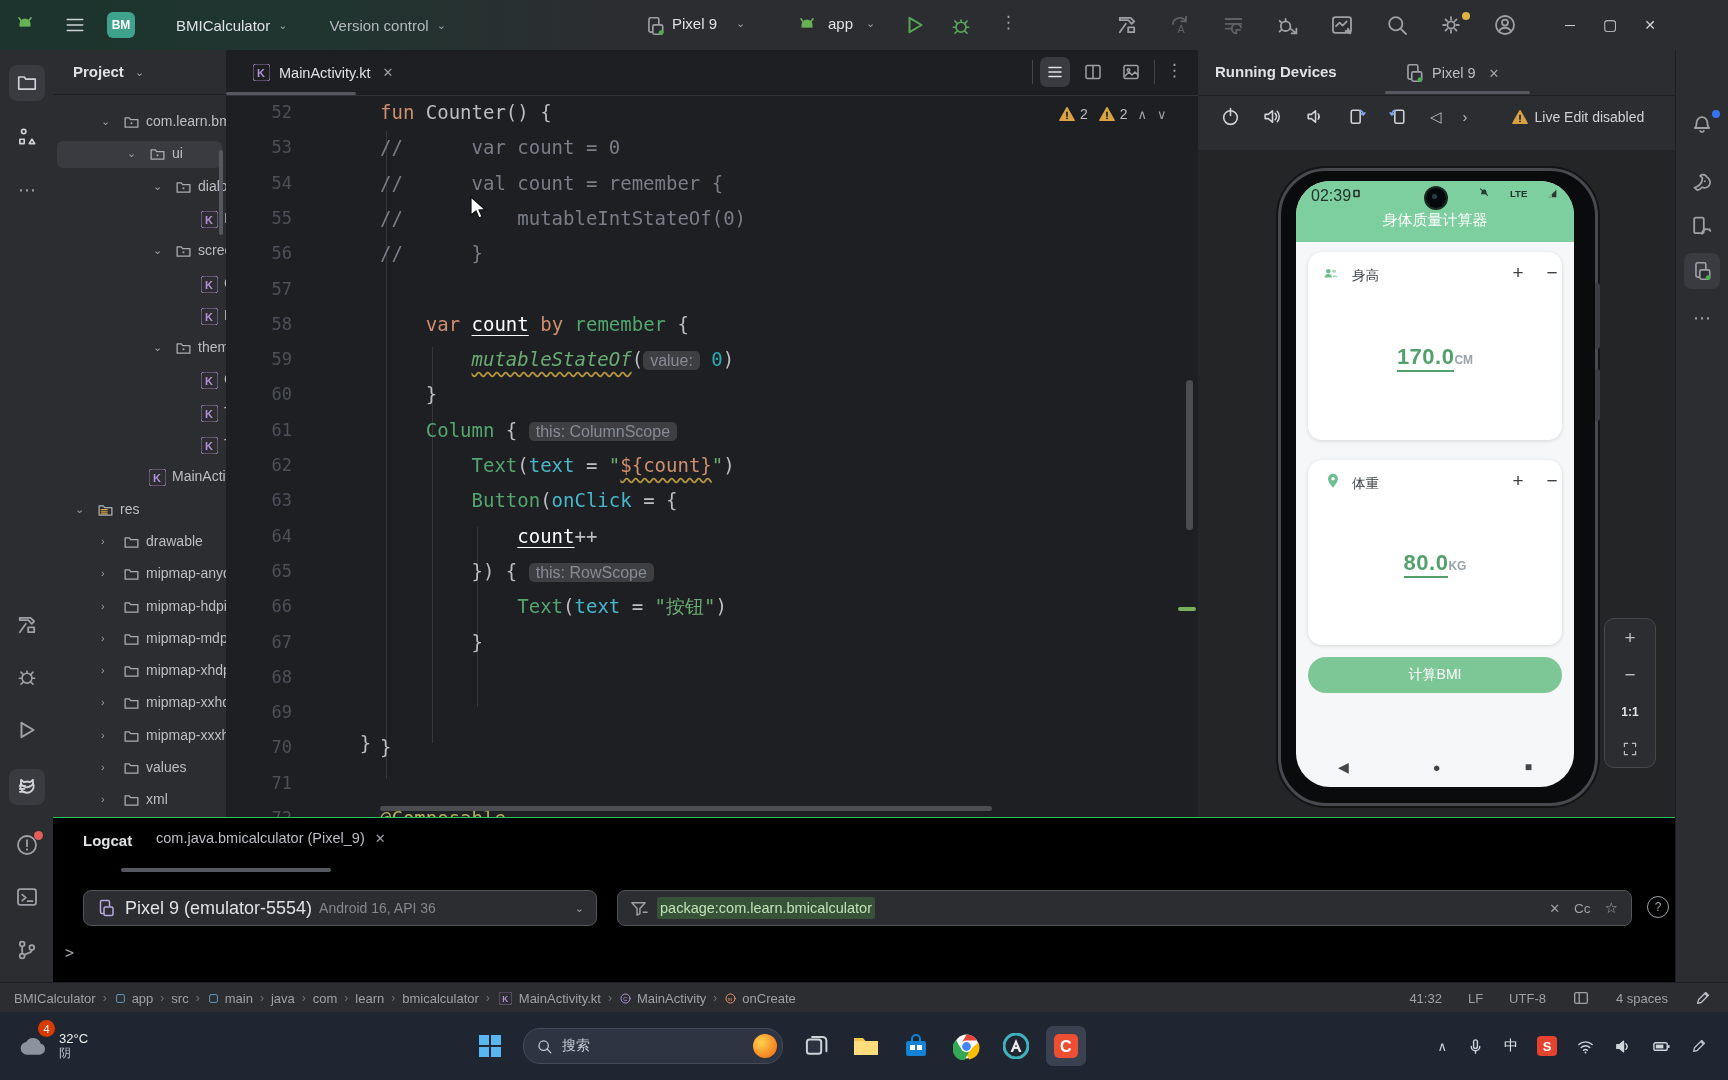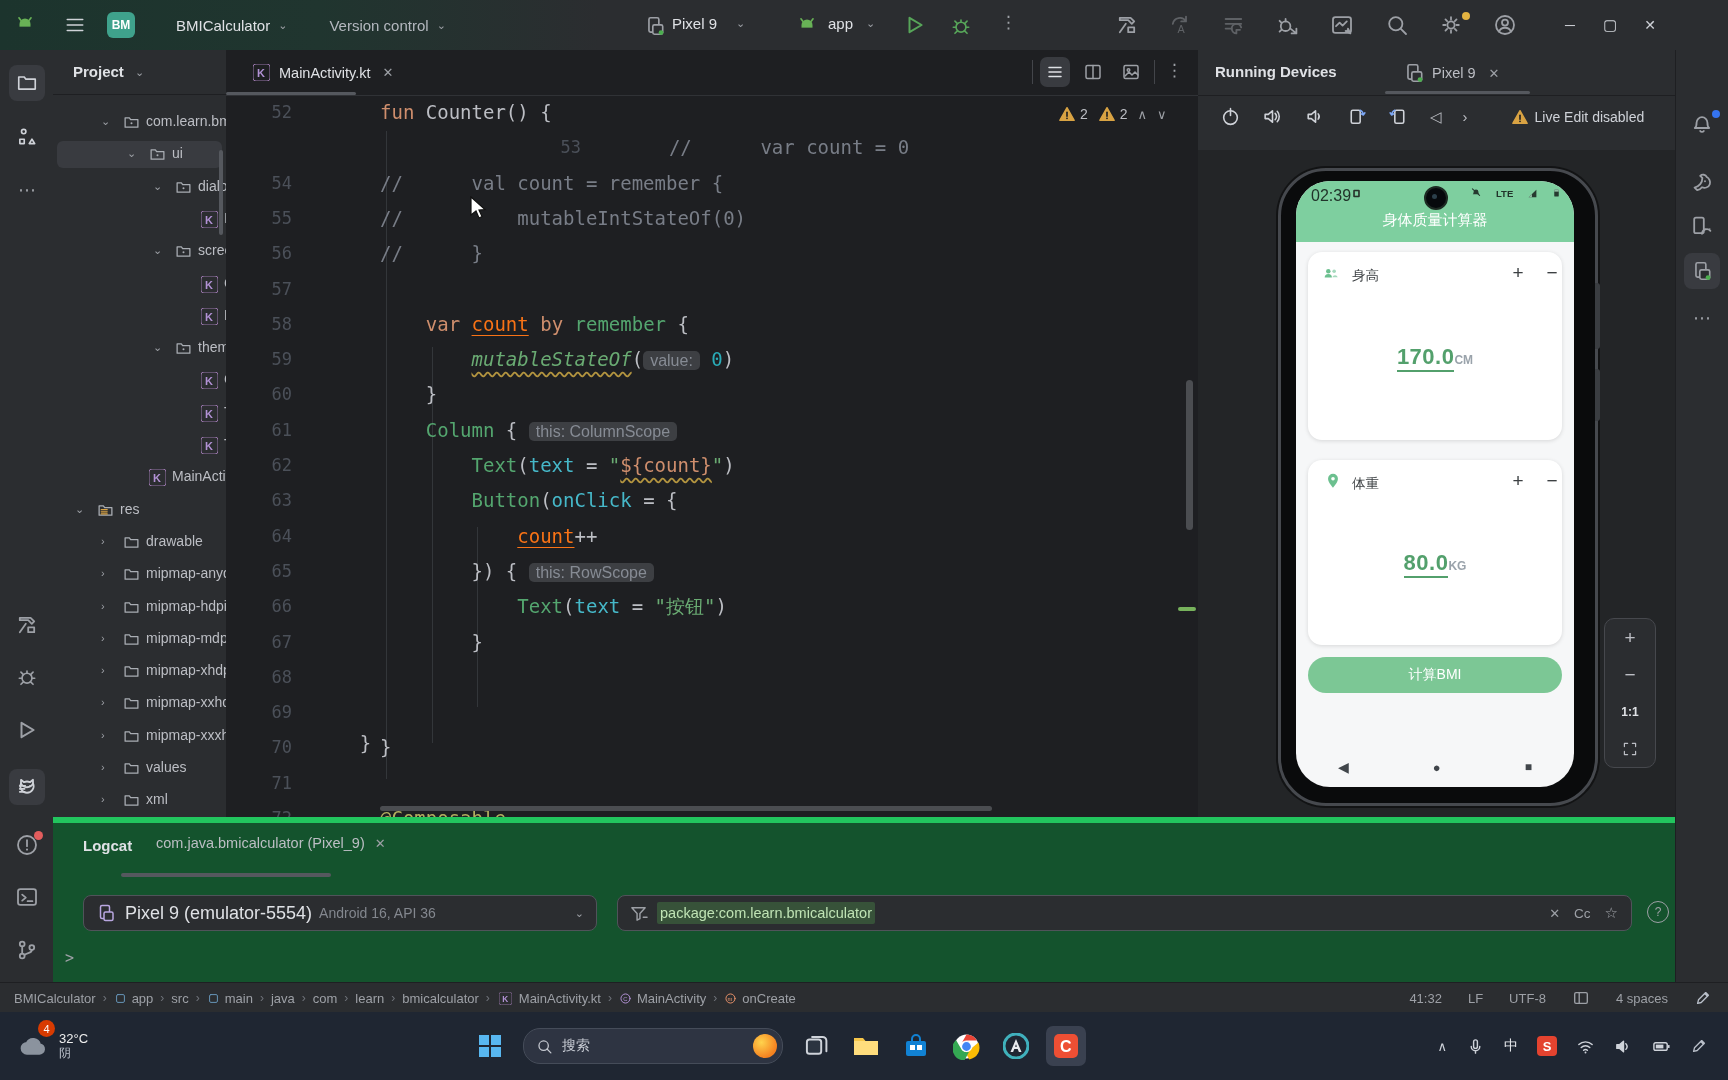--- a/index.html
+++ b/index.html
@@ -29,21 +29,21 @@
   
   #editor{left:226px;top:50px;width:972px;height:767px;background:#1e1f22;overflow:hidden;}
   #tabbar{position:absolute;left:0;top:0;width:972px;height:45px;border-bottom:1px solid #303236;}
   #codewrap{position:absolute;left:0;top:45px;width:972px;height:722px;overflow:hidden;
     font-family:"DejaVu Sans Mono","Liberation Mono",monospace;font-size:19px;}
   .cl{position:absolute;left:0;height:36px;line-height:36px;white-space:pre;display:flex;}
   .gut{width:66px;text-align:right;color:#4b5059;flex:0 0 66px;font-size:17px;}
   .ctext{padding-left:88px;}
   .tk-kw{color:#cf8e6d}.tk-cm{color:#787d87}.tk-st{color:#6aab73}.tk-fn{color:#54a66f}
   .tk-nm{color:#2aacb8}.tk-pa{color:#46b8c9}.tk-tx{color:#bcbec4}
-  .tk-un{color:#f97316;text-decoration:underline;text-underline-offset:4px}
+  .tk-un{color:#ffffff;text-decoration:underline;text-underline-offset:4px}
   .tk-fi{color:#6aab73;font-style:italic;text-decoration:underline wavy #b3943f;text-underline-offset:5px}
   .tk-tp{color:#cf8e6d;text-decoration:underline wavy #b3943f;text-underline-offset:5px}
   .tk-an{color:#b3ae60}
   .tk-hi{background:#3d3f43;color:#868b94;border-radius:5px;padding:1px 7px;
          font-family:"Liberation Sans",sans-serif;font-size:16px;line-height:22px;align-self:center;}
   .iguide{position:absolute;width:1px;background:#33363a;}
   
   #rdpanel{left:1198px;top:50px;width:477px;height:767px;background:#2b2d30;border-right:1px solid #1e1f22;}
   #rdview{position:absolute;left:0;top:100px;width:477px;height:667px;background:#232527;}
   #phone{position:absolute;left:80px;top:18px;width:314px;height:632px;background:#0a0b0c;
@@ -51,21 +51,21 @@
   #screen{position:absolute;left:15px;top:10px;width:278px;height:606px;border-radius:34px;overflow:hidden;background:#f6f7f8;}
   .card{position:absolute;left:12px;width:254px;background:#fff;border-radius:14px;box-shadow:0 1px 4px rgba(0,0,0,.13);}
   .cardlbl{font-size:13.5px;color:#3c4043;}
   .pm{position:absolute;top:10px;width:22px;height:22px;display:flex;align-items:center;justify-content:center;
       font-size:19px;color:#3c4043;}
   .bigval{font-size:22px;font-weight:bold;letter-spacing:.5px;border-bottom:2px solid;}
   .unit{font-size:12px;color:#9aa3ab;font-weight:bold;}
   
   #rightstripe{left:1675px;top:50px;width:53px;height:932px;background:#2b2d30;border-left:1px solid #1e1f22;}
   
-  #logcat{left:53px;top:817px;width:1622px;height:165px;background:#14532d;border-top:6px solid #22c55e;}
+  #logcat{left:53px;top:817px;width:1622px;height:165px;background:#000000;border-top:1px solid #22c55e;}
   .inputbox{position:absolute;height:34px;background:#2b2d30;border:1px solid #50535a;border-radius:8px;display:flex;align-items:center;}
   
   #statusbar{left:0;top:982px;width:1728px;height:30px;background:#2b2d30;border-top:1px solid #1e1f22;
              display:flex;align-items:center;color:#9da0a6;font-size:13px;}
   .crumb{display:flex;align-items:center;gap:5px;}
   .csep{color:#6f737a;margin:0 7px;font-size:12px;}
   
   #taskbar{left:0;top:1012px;width:1728px;height:68px;background:#1f2632;display:flex;align-items:center;}
   .tkicon{width:40px;height:40px;display:flex;align-items:center;justify-content:center;border-radius:7px;margin:0 5px;}
   .scrollthumb{position:absolute;background:#55585e;border-radius:3px;}
@@ -585,21 +585,21 @@
       <span style="color:#9da0a6;font-size:13px">∧</span>
       <span style="color:#9da0a6;font-size:13px">∨</span>
     </div>
 
     <div id="codewrap">
       <div class="iguide" style="left:160px;top:36px;height:648px"></div>
       <div class="iguide" style="left:206px;top:252px;height:396px"></div>
       <div class="iguide" style="left:251px;top:432px;height:180px"></div>
       <div id="code-lines">
           <div class="cl" style="top: -1px; width: 972px;"><span class="gut">52</span><span class="ctext"><span class="tk-kw">fun</span><span class="tk-tx"> Counter() {</span></span></div>
-          <div class="cl" style="top: 34.3px; width: 972px; justify-content: center;"><span class="gut">53</span><span class="ctext"><span class="tk-cm">//      var count = 0</span></span></div>
+          <div class="cl" style="top: 34.3px; width: 972px;"><span class="gut">53</span><span class="ctext"><span class="tk-cm">//      var count = 0</span></span></div>
           <div class="cl" style="top: 69.6px; width: 972px;"><span class="gut">54</span><span class="ctext"><span class="tk-cm">//      val count = remember {</span></span></div>
           <div class="cl" style="top: 104.9px; width: 972px;"><span class="gut">55</span><span class="ctext"><span class="tk-cm">//          mutableIntStateOf(0)</span></span></div>
           <div class="cl" style="top: 140.2px; width: 972px;"><span class="gut">56</span><span class="ctext"><span class="tk-cm">//      }</span></span></div>
           <div class="cl" style="top: 175.5px; width: 972px;"><span class="gut">57</span><span class="ctext"></span></div>
           <div class="cl" style="top: 210.8px; width: 972px;"><span class="gut">58</span><span class="ctext"><span class="tk-tx">    </span><span class="tk-kw">var</span><span class="tk-tx"> </span><span class="tk-un">count</span><span class="tk-tx"> </span><span class="tk-kw">by</span><span class="tk-tx"> </span><span class="tk-fn">remember</span><span class="tk-tx"> {</span></span></div>
           <div class="cl" style="top: 246.1px; width: 972px;"><span class="gut">59</span><span class="ctext"><span class="tk-tx">        </span><span class="tk-fi">mutableStateOf</span><span class="tk-tx">(</span><span class="tk-hi">value:</span><span class="tk-tx"> </span><span class="tk-nm">0</span><span class="tk-tx">)</span></span></div>
           <div class="cl" style="top: 281.4px; width: 972px;"><span class="gut">60</span><span class="ctext"><span class="tk-tx">    }</span></span></div>
           <div class="cl" style="top: 316.7px; width: 972px; align-items: center;"><span class="gut">61</span><span class="ctext"><span class="tk-tx">    </span><span class="tk-fn">Column</span><span class="tk-tx"> { </span><span class="tk-hi">this: ColumnScope</span></span></div>
           <div class="cl" style="top: 352px; width: 972px;"><span class="gut">62</span><span class="ctext"><span class="tk-tx">        </span><span class="tk-fn">Text</span><span class="tk-tx">(</span><span class="tk-pa">text</span><span class="tk-tx"> = </span><span class="tk-st">"</span><span class="tk-tp">${count}</span><span class="tk-st">"</span><span class="tk-tx">)</span></span></div>
           <div class="cl" style="top: 387.3px; width: 972px;"><span class="gut">63</span><span class="ctext"><span class="tk-tx">        </span><span class="tk-fn">Button</span><span class="tk-tx">(</span><span class="tk-pa">onClick</span><span class="tk-tx"> = {</span></span></div>
@@ -698,21 +698,21 @@
             <span class="ic abs" style="left:55px;top:7px">
                 <svg width="11" height="11" viewBox="0 0 20 20" fill="none" stroke="#9da0a6" stroke-width="1.5" stroke-linecap="round" stroke-linejoin="round">
                   <rect x="4" y="3" width="12" height="14" rx="2" fill="#27?3a30" stroke="none"></rect>
                   <rect x="4" y="3" width="12" height="14" rx="2" fill="#27332b" stroke="none"></rect>
                   <rect x="7" y="6" width="6" height="8" fill="#7ecf9f" stroke="none"></rect>
                 </svg>
               </span>
             <div class="abs" style="left:128px;top:5px;width:20px;height:20px;border-radius:50%;background:#06090c;border:2px solid #1d2b23">
               <div class="abs" style="left:6px;top:6px;width:5px;height:5px;border-radius:50%;background:#2b3f4a"></div>
             </div>
-            <div class="row abs" style="left:174px;top:6px;gap:14px">
+            <div class="row abs" style="left:182px;top:6px;gap:20px">
               <span class="ic">
                   <svg width="12" height="12" viewBox="0 0 20 20" fill="none" stroke="#9da0a6" stroke-width="1.5" stroke-linecap="round" stroke-linejoin="round">
                     <path d="M10 4a4 4 0 0 1 4 4c0 3 1.3 4 1.3 4H4.7S6 11 6 8a4 4 0 0 1 4-4z" fill="#273a30" stroke="none"></path>
                     <line x1="4" y1="3" x2="16" y2="14" stroke="#273a30" stroke-width="1.8"></line>
                   </svg>
                 </span>
               <span style="font-size:9.5px;font-weight:bold;color:#21332a">LTE</span>
               <span class="ic">
                   <svg width="11" height="11" viewBox="0 0 20 20" fill="none" stroke="#9da0a6" stroke-width="1.5" stroke-linecap="round" stroke-linejoin="round">
                     <path d="M3 17 17 3v14z" fill="#273a30" stroke="none"></path>

